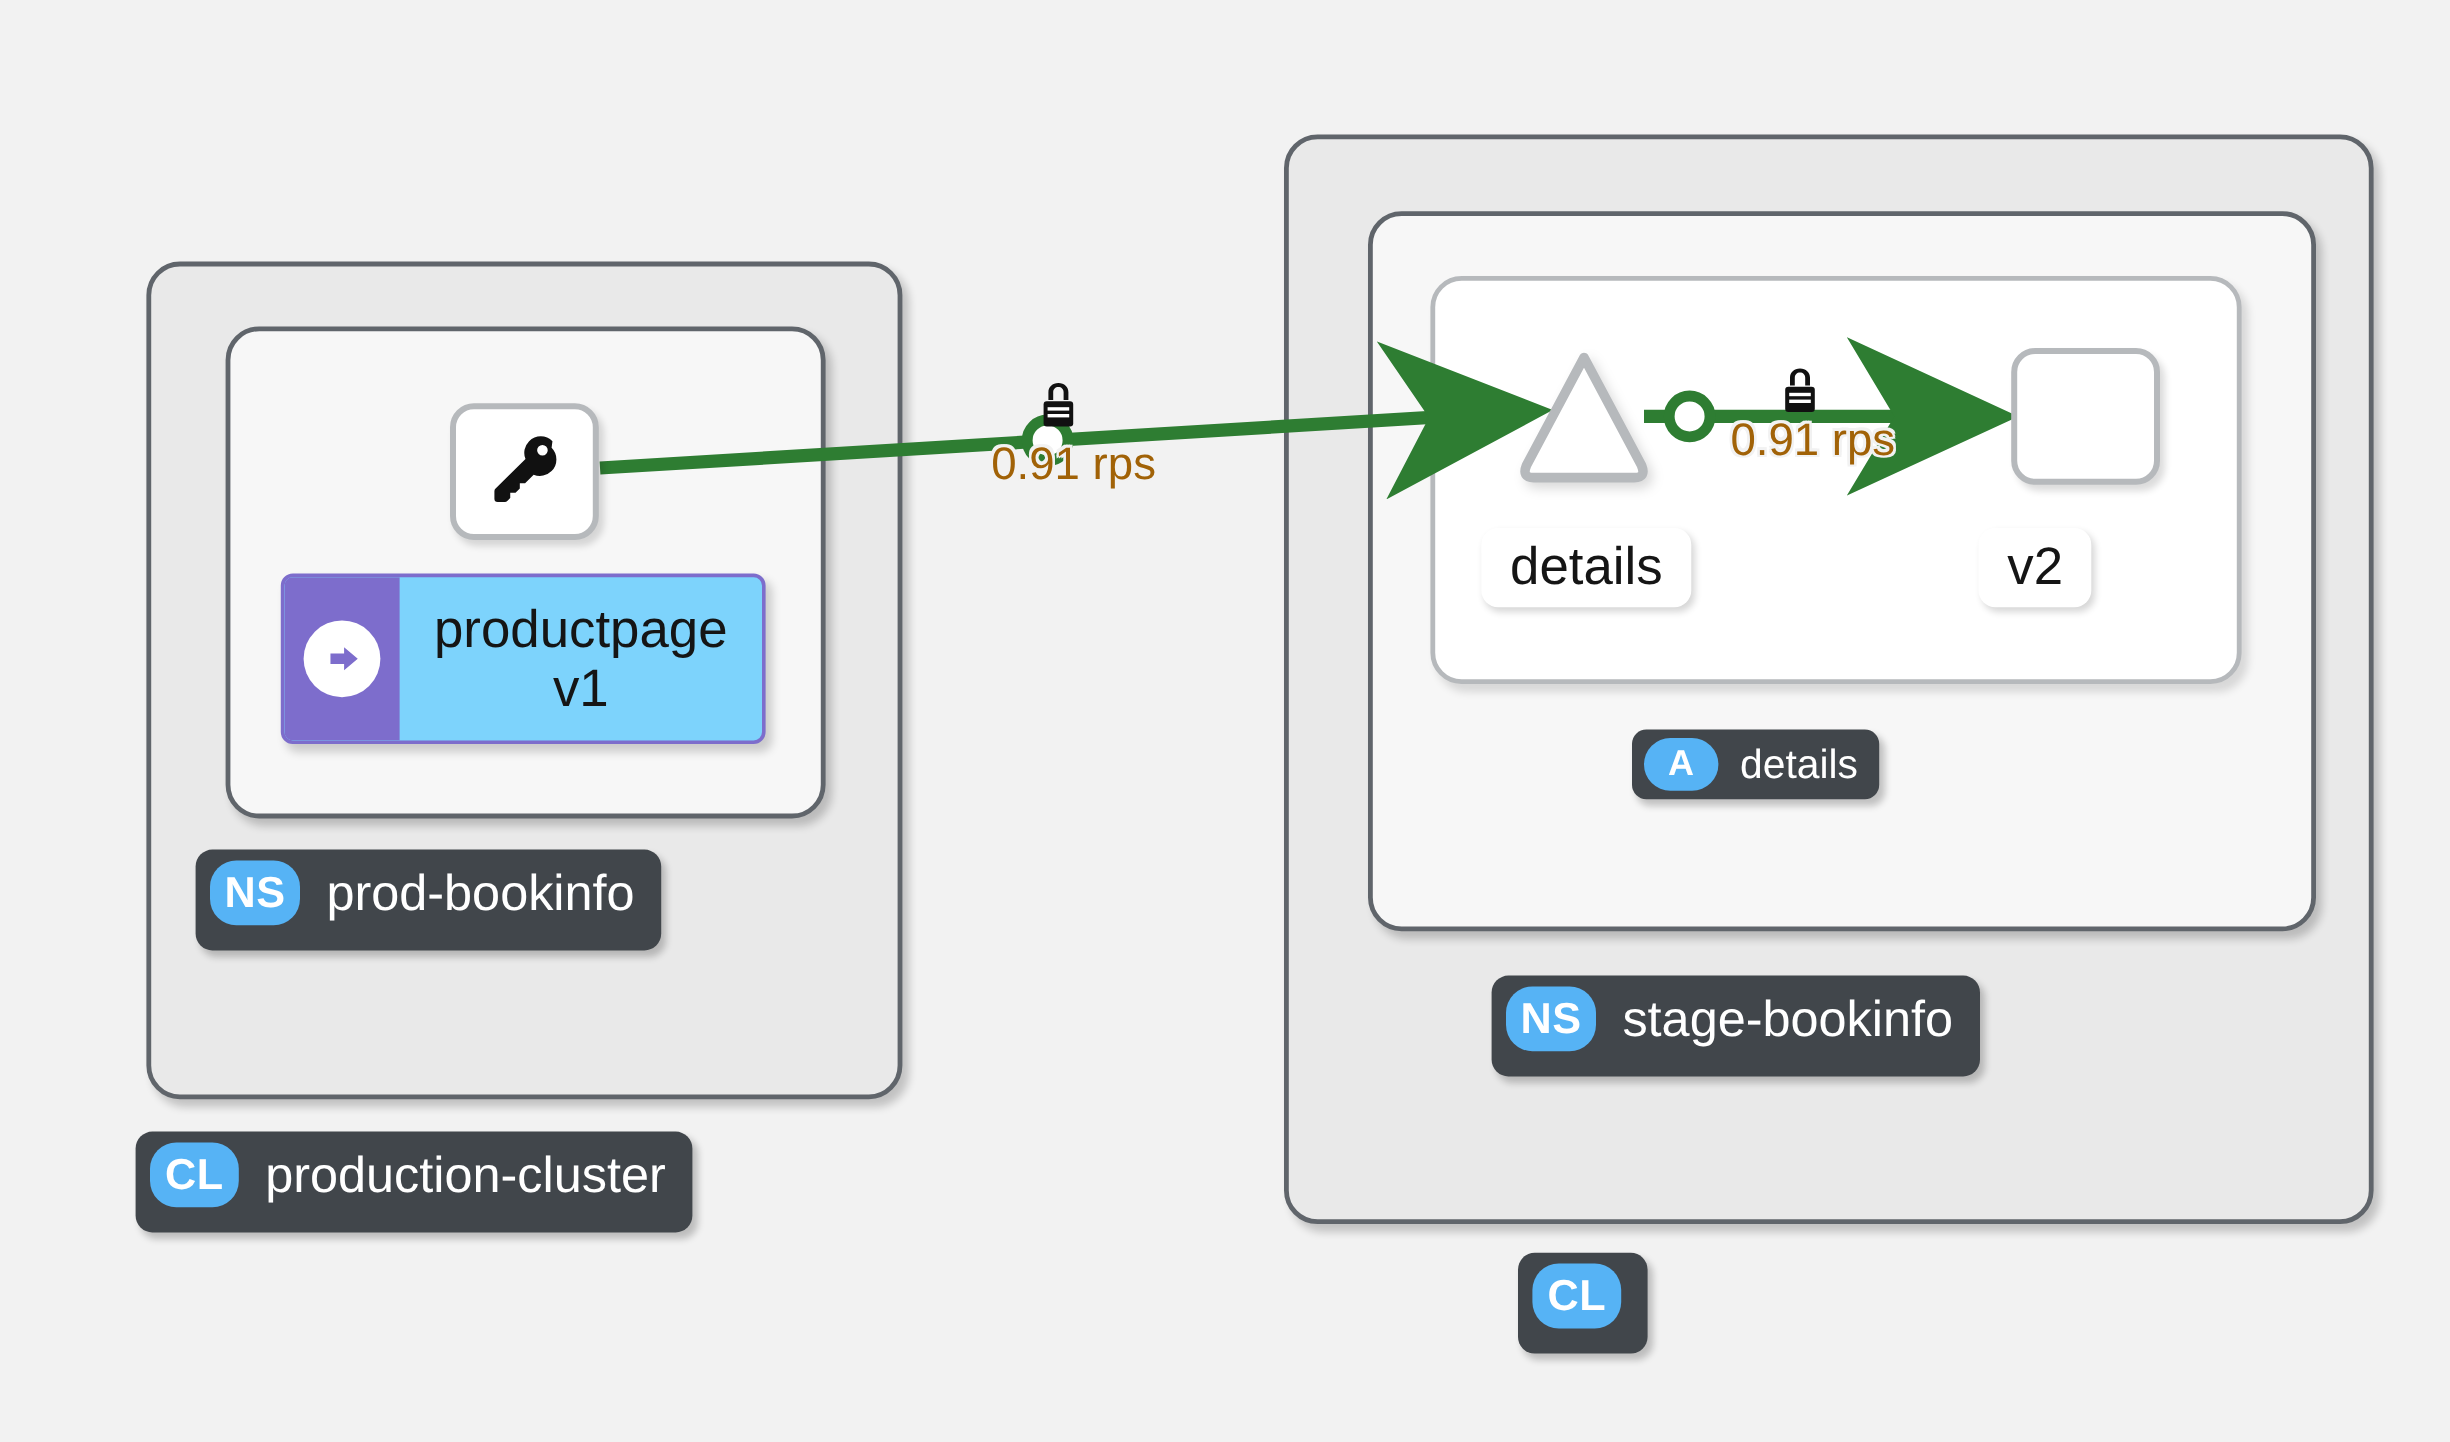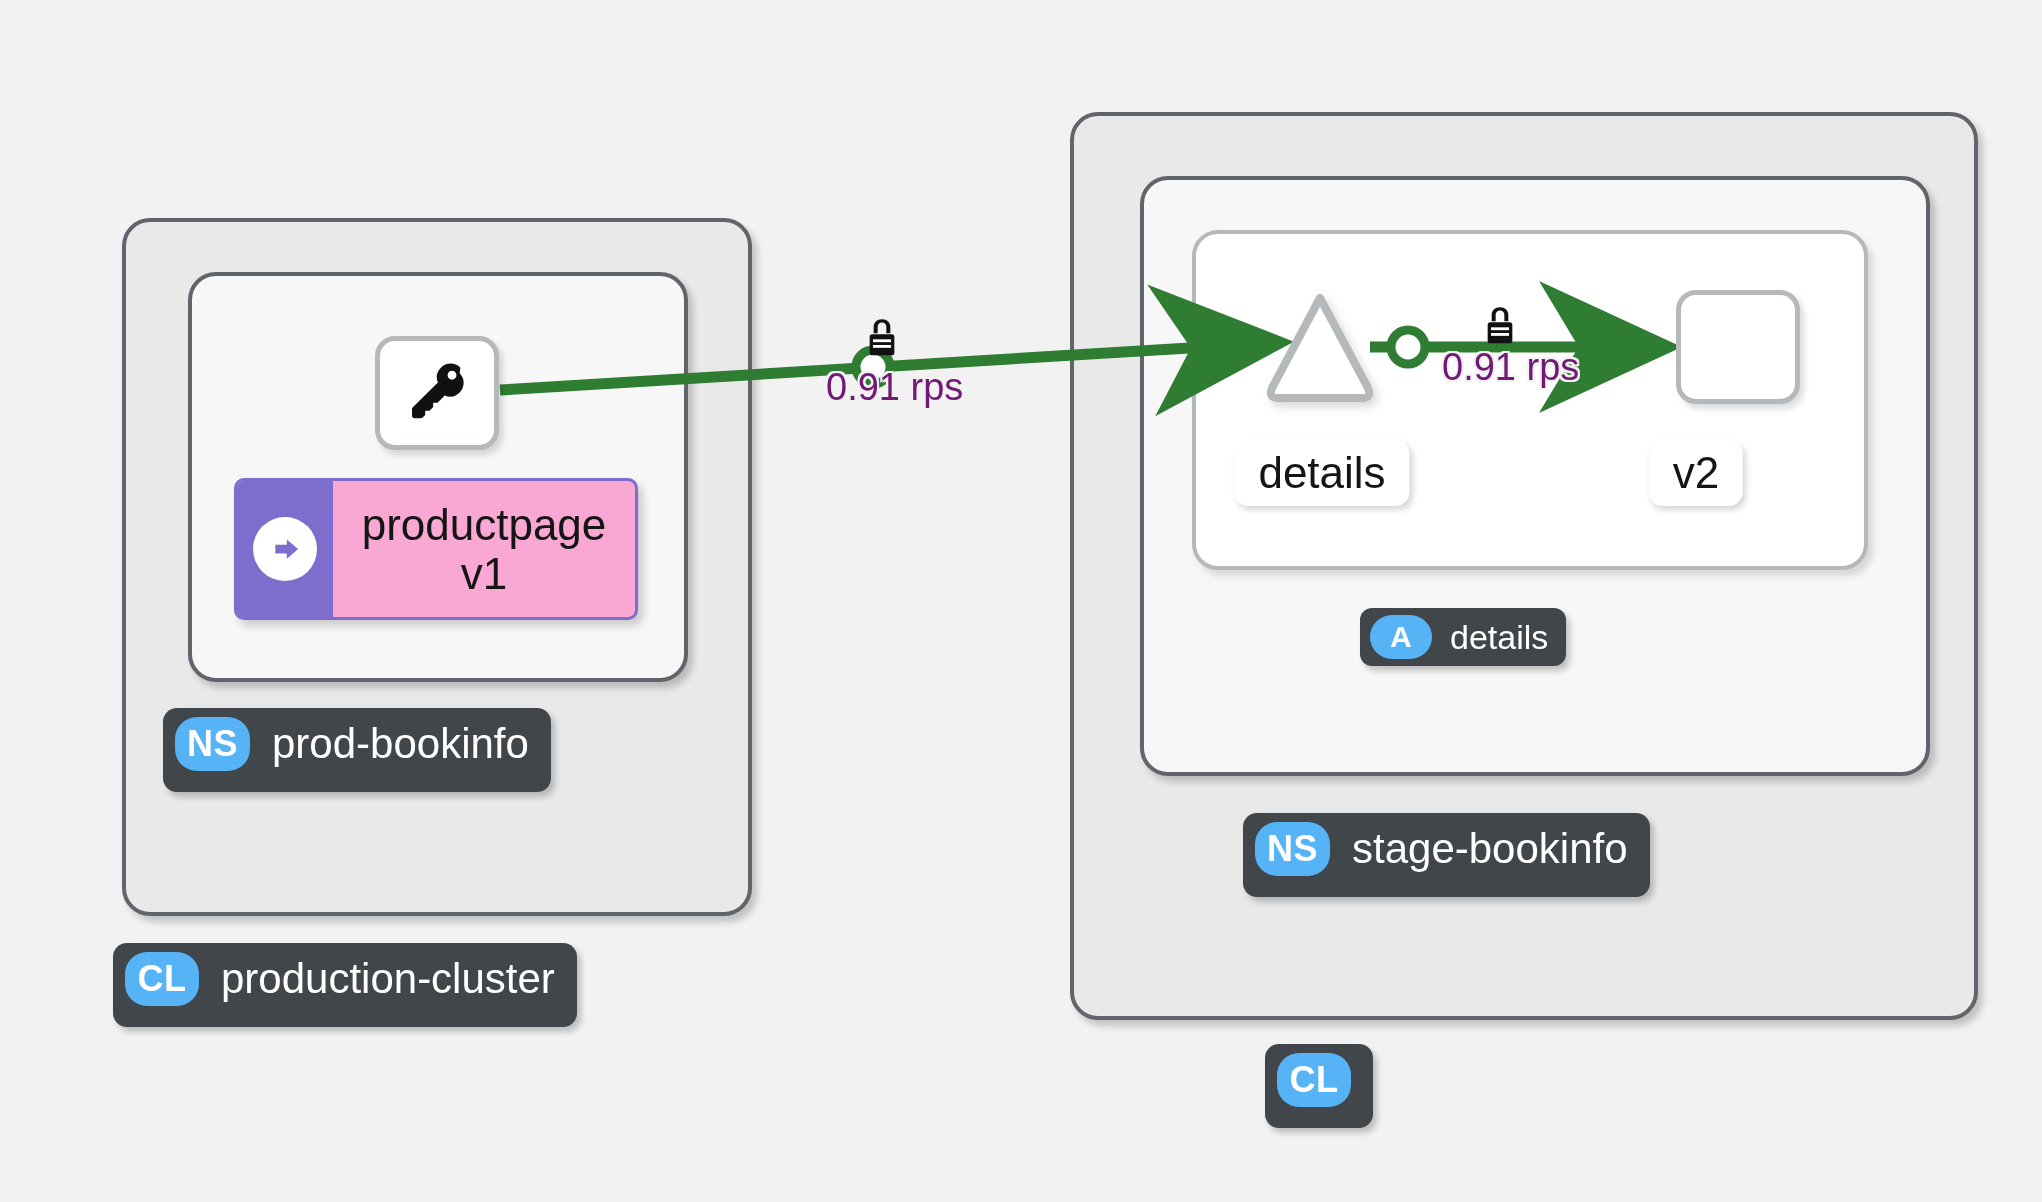--- a/index.html
+++ b/index.html
@@ -112,21 +112,21 @@
   .tri-wrap { position: absolute; z-index: 20; }
   .tri-wrap svg { display: block; filter: drop-shadow(4px 5px 5px rgba(0,0,0,0.15)); }
 
   
   .pp {
     position: absolute;
     display: flex;
     box-sizing: border-box;
     border: 3px solid #7d6dcc;
     border-radius: 10px;
-    background: #f9a8d4;
+    background: #7dd3fc;
     box-shadow: 5px 6px 8px rgba(0,0,0,0.18);
     overflow: hidden;
     z-index: 22;
   }
   .pp-icon {
     width: 96px;
     background: #7d6dcc;
     display: flex;
     align-items: center;
     justify-content: center;
@@ -149,21 +149,21 @@
     line-height: 1.12;
     padding: 6px 18px;
   }
 
   
   #edges { position: absolute; inset: 0; z-index: 10; pointer-events: none; }
 
   .edge-label {
     position: absolute;
     font-size: 38px;
-    color: #701a75;
+    color: #a16207;
     white-space: nowrap;
     z-index: 30;
     text-shadow:
        2px 0 #f2f2f2, -2px 0 #f2f2f2, 0 2px #f2f2f2, 0 -2px #f2f2f2,
        2px 2px #f2f2f2, -2px 2px #f2f2f2, 2px -2px #f2f2f2, -2px -2px #f2f2f2;
   }
   .lock-icon { position: absolute; z-index: 31; }
 </style>
 </head>
 <body>

